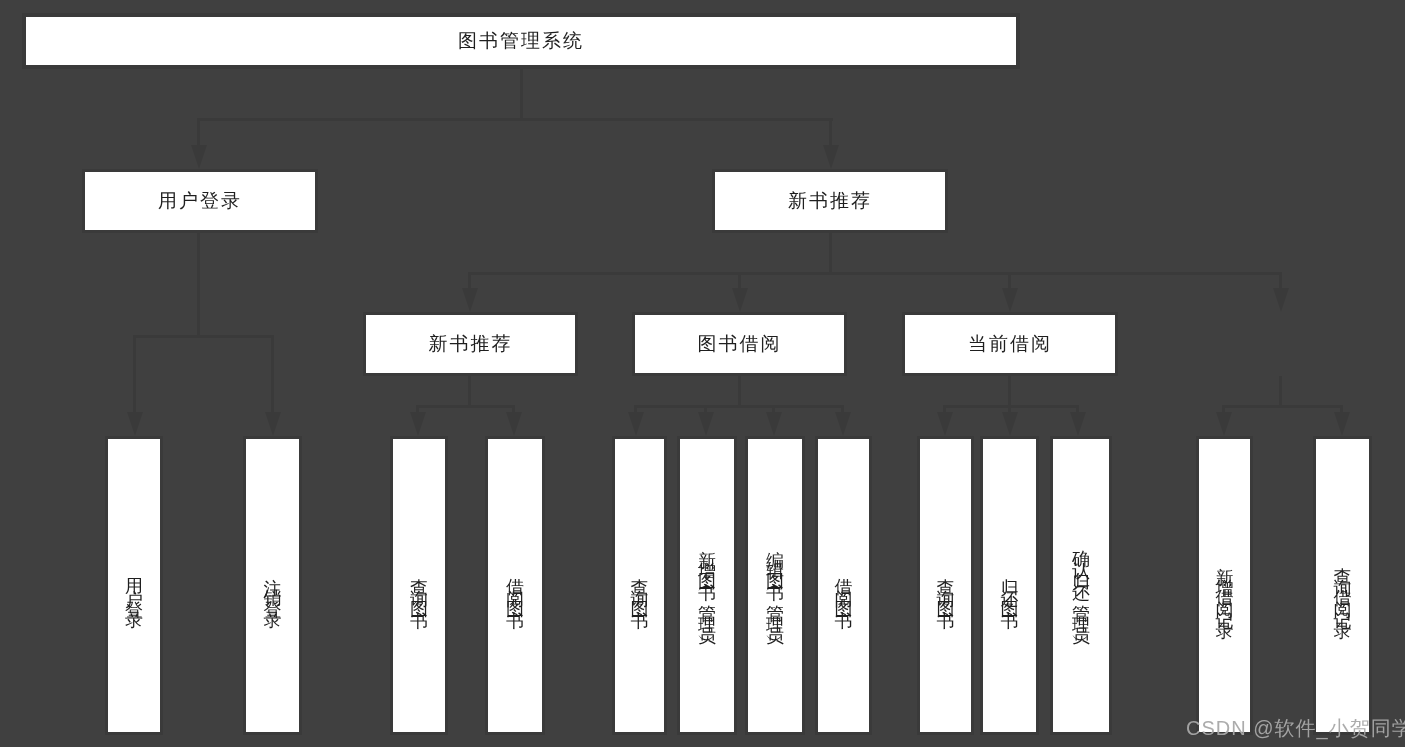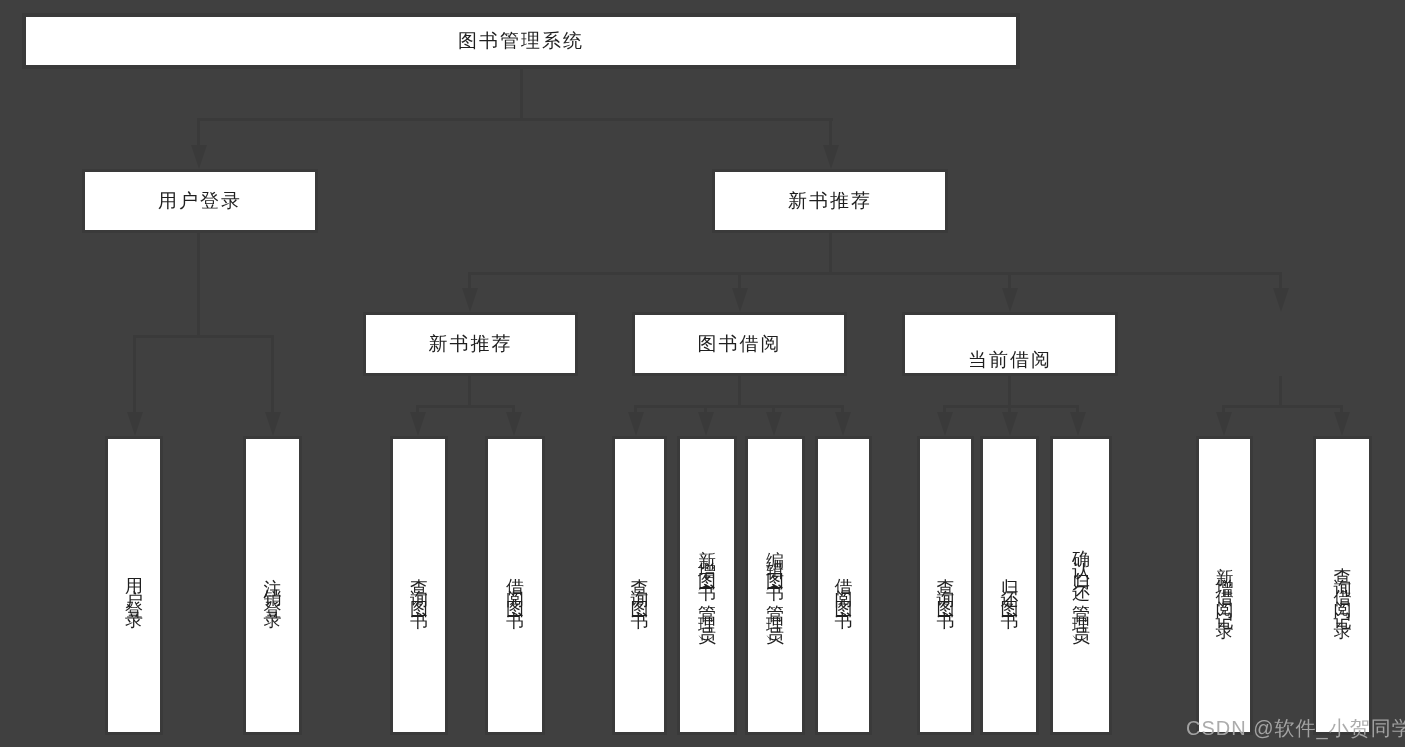--- a/index.html
+++ b/index.html
@@ -91,21 +91,21 @@
   <div class="arw" style="left:1002px;top:288px;"></div>
   <div class="vline" style="left:1279px;top:272px;height:22px;"></div>
   <div class="arw" style="left:1273px;top:288px;"></div>
 
   <div class="node" style="left:363px;top:312px;width:215px;height:64px;">
     <span>新书推荐</span>
   </div>
   <div class="node" style="left:632px;top:312px;width:215px;height:64px;">
     <span>图书借阅</span>
   </div>
-  <div class="node" style="left:902px;top:312px;width:216px;height:64px;align-items:flex-end;">
+  <div class="node" style="left:902px;top:312px;width:216px;height:64px;">
     <span>当前借阅</span>
   </div>
 
   <div class="vline" style="left:468px;top:376px;height:32px;"></div>
   <div class="hline" style="left:416px;top:405px;width:99px;"></div>
   <div class="vline" style="left:416px;top:405px;height:14px;"></div>
   <div class="arw" style="left:410px;top:412px;"></div>
   <div class="vline" style="left:512px;top:405px;height:14px;"></div>
   <div class="arw" style="left:506px;top:412px;"></div>
 

